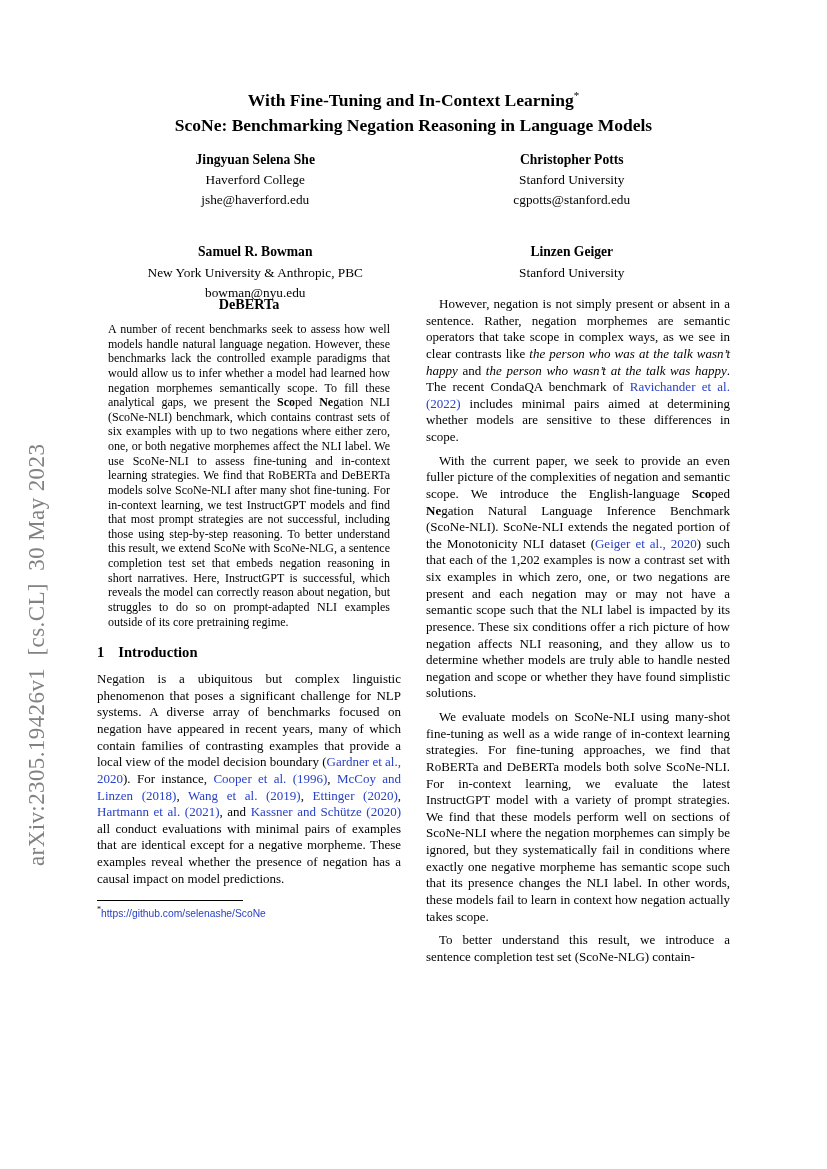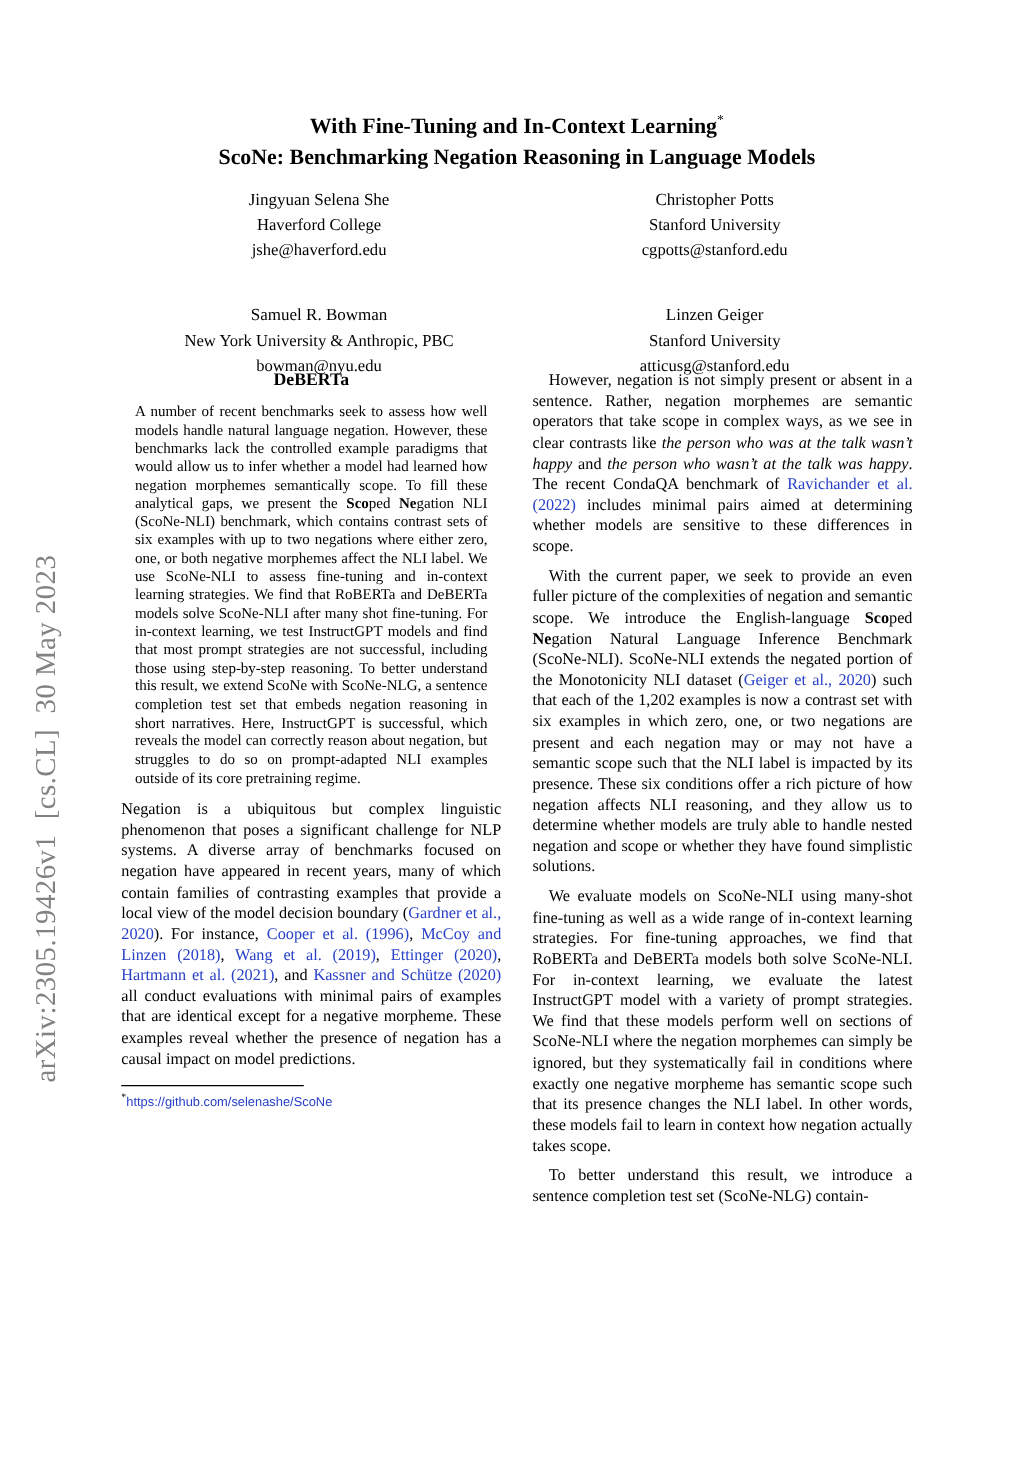--- a/index.html
+++ b/index.html
@@ -43,21 +43,21 @@
     top: 150px;
     left: 97px;
     width: 633px;
     display: grid;
     grid-template-columns: 1fr 1fr;
     row-gap: 32px;
     text-align: center;
     font-size: 13.3px;
     line-height: 1.5;
   }
-  .author-name { font-weight: normal; font-size: 13.6px; }
+  .author-name { font-weight: bold; font-size: 13.6px; }
   .col-left {
     position: absolute;
     left: 97px;
     top: 296px;
     width: 304px;
   }
   .col-right {
     position: absolute;
     left: 426px;
     top: 296px;
@@ -132,28 +132,30 @@
       <div class="author-email">cgpotts@stanford.edu</div>
     </div>
     <div class="author">
       <div class="author-name">Samuel R. Bowman</div>
       <div class="author-affiliation">New York University &amp; Anthropic, PBC</div>
       <div class="author-email">bowman@nyu.edu</div>
     </div>
     <div class="author">
       <div class="author-name">Linzen Geiger</div>
       <div class="author-affiliation">Stanford University</div>
-      <div class="author-email">atticusg@stanford.edu</div>
     </div>
   </div>
 
   <div class="col-left">
     <div class="abstract-heading">DeBERTa</div>
     <div class="abstract-body"><span>A number of recent benchmarks seek to assess how well models handle natural language negation. However, these benchmarks lack the controlled example paradigms that would allow us to infer whether a model had learned how negation morphemes semantically scope. To fill these analytical gaps, we present the </span><span class="seg-bold">Sco</span><span>ped </span><span class="seg-bold">Ne</span><span>gation NLI (ScoNe-NLI) benchmark, which contains contrast sets of six examples with up to two negations where either zero, one, or both negative morphemes affect the NLI label. We use ScoNe-NLI to assess fine-tuning and in-context learning strategies. We find that RoBERTa and DeBERTa models solve ScoNe-NLI after many shot fine-tuning. For in-context learning, we test InstructGPT models and find that most prompt strategies are not successful, including those using step-by-step reasoning. To better understand this result, we extend ScoNe with ScoNe-NLG, a sentence completion test set that embeds negation reasoning in short narratives. Here, InstructGPT is successful, which reveals the model can correctly reason about negation, but struggles to do so on prompt-adapted NLI examples outside of its core pretraining regime.</span></div>
 
+    <div class="section-heading">
+      <span class="sec-num">1</span><span>Introduction</span>
+    </div>
     <div class="body-para"><span>Negation is a ubiquitous but complex linguistic phenomenon that poses a significant challenge for NLP systems. A diverse array of benchmarks focused on negation have appeared in recent years, many of which contain families of contrasting examples that provide a local view of the model decision boundary (</span><span class="seg-link">Gardner et al., 2020</span><span>). For instance, </span><span class="seg-link">Cooper et al. (1996)</span><span>, </span><span class="seg-link">McCoy and Linzen (2018)</span><span>, </span><span class="seg-link">Wang et al. (2019)</span><span>, </span><span class="seg-link">Ettinger (2020)</span><span>, </span><span class="seg-link">Hartmann et al. (2021)</span><span>, and </span><span class="seg-link">Kassner and Schütze (2020)</span><span> all conduct evaluations with minimal pairs of examples that are identical except for a negative morpheme. These examples reveal whether the presence of negation has a causal impact on model predictions.</span></div>
 
     <div class="footnote-block">
       <div class="footnote-rule"></div>
       <div class="footnote-line"><sup>*</sup><span class="footnote-url">https://github.com/selenashe/ScoNe</span></div>
     </div>
   </div>
 
   <div class="col-right">
     <div class="body-para"><span>However, negation is not simply present or absent in a sentence. Rather, negation morphemes are semantic operators that take scope in complex ways, as we see in clear contrasts like </span><span class="seg-italic">the person who was at the talk wasn’t happy</span><span> and </span><span class="seg-italic">the person who wasn’t at the talk was happy</span><span>. The recent CondaQA benchmark of </span><span class="seg-link">Ravichander et al. (2022)</span><span> includes minimal pairs aimed at determining whether models are sensitive to these differences in scope.</span></div>

